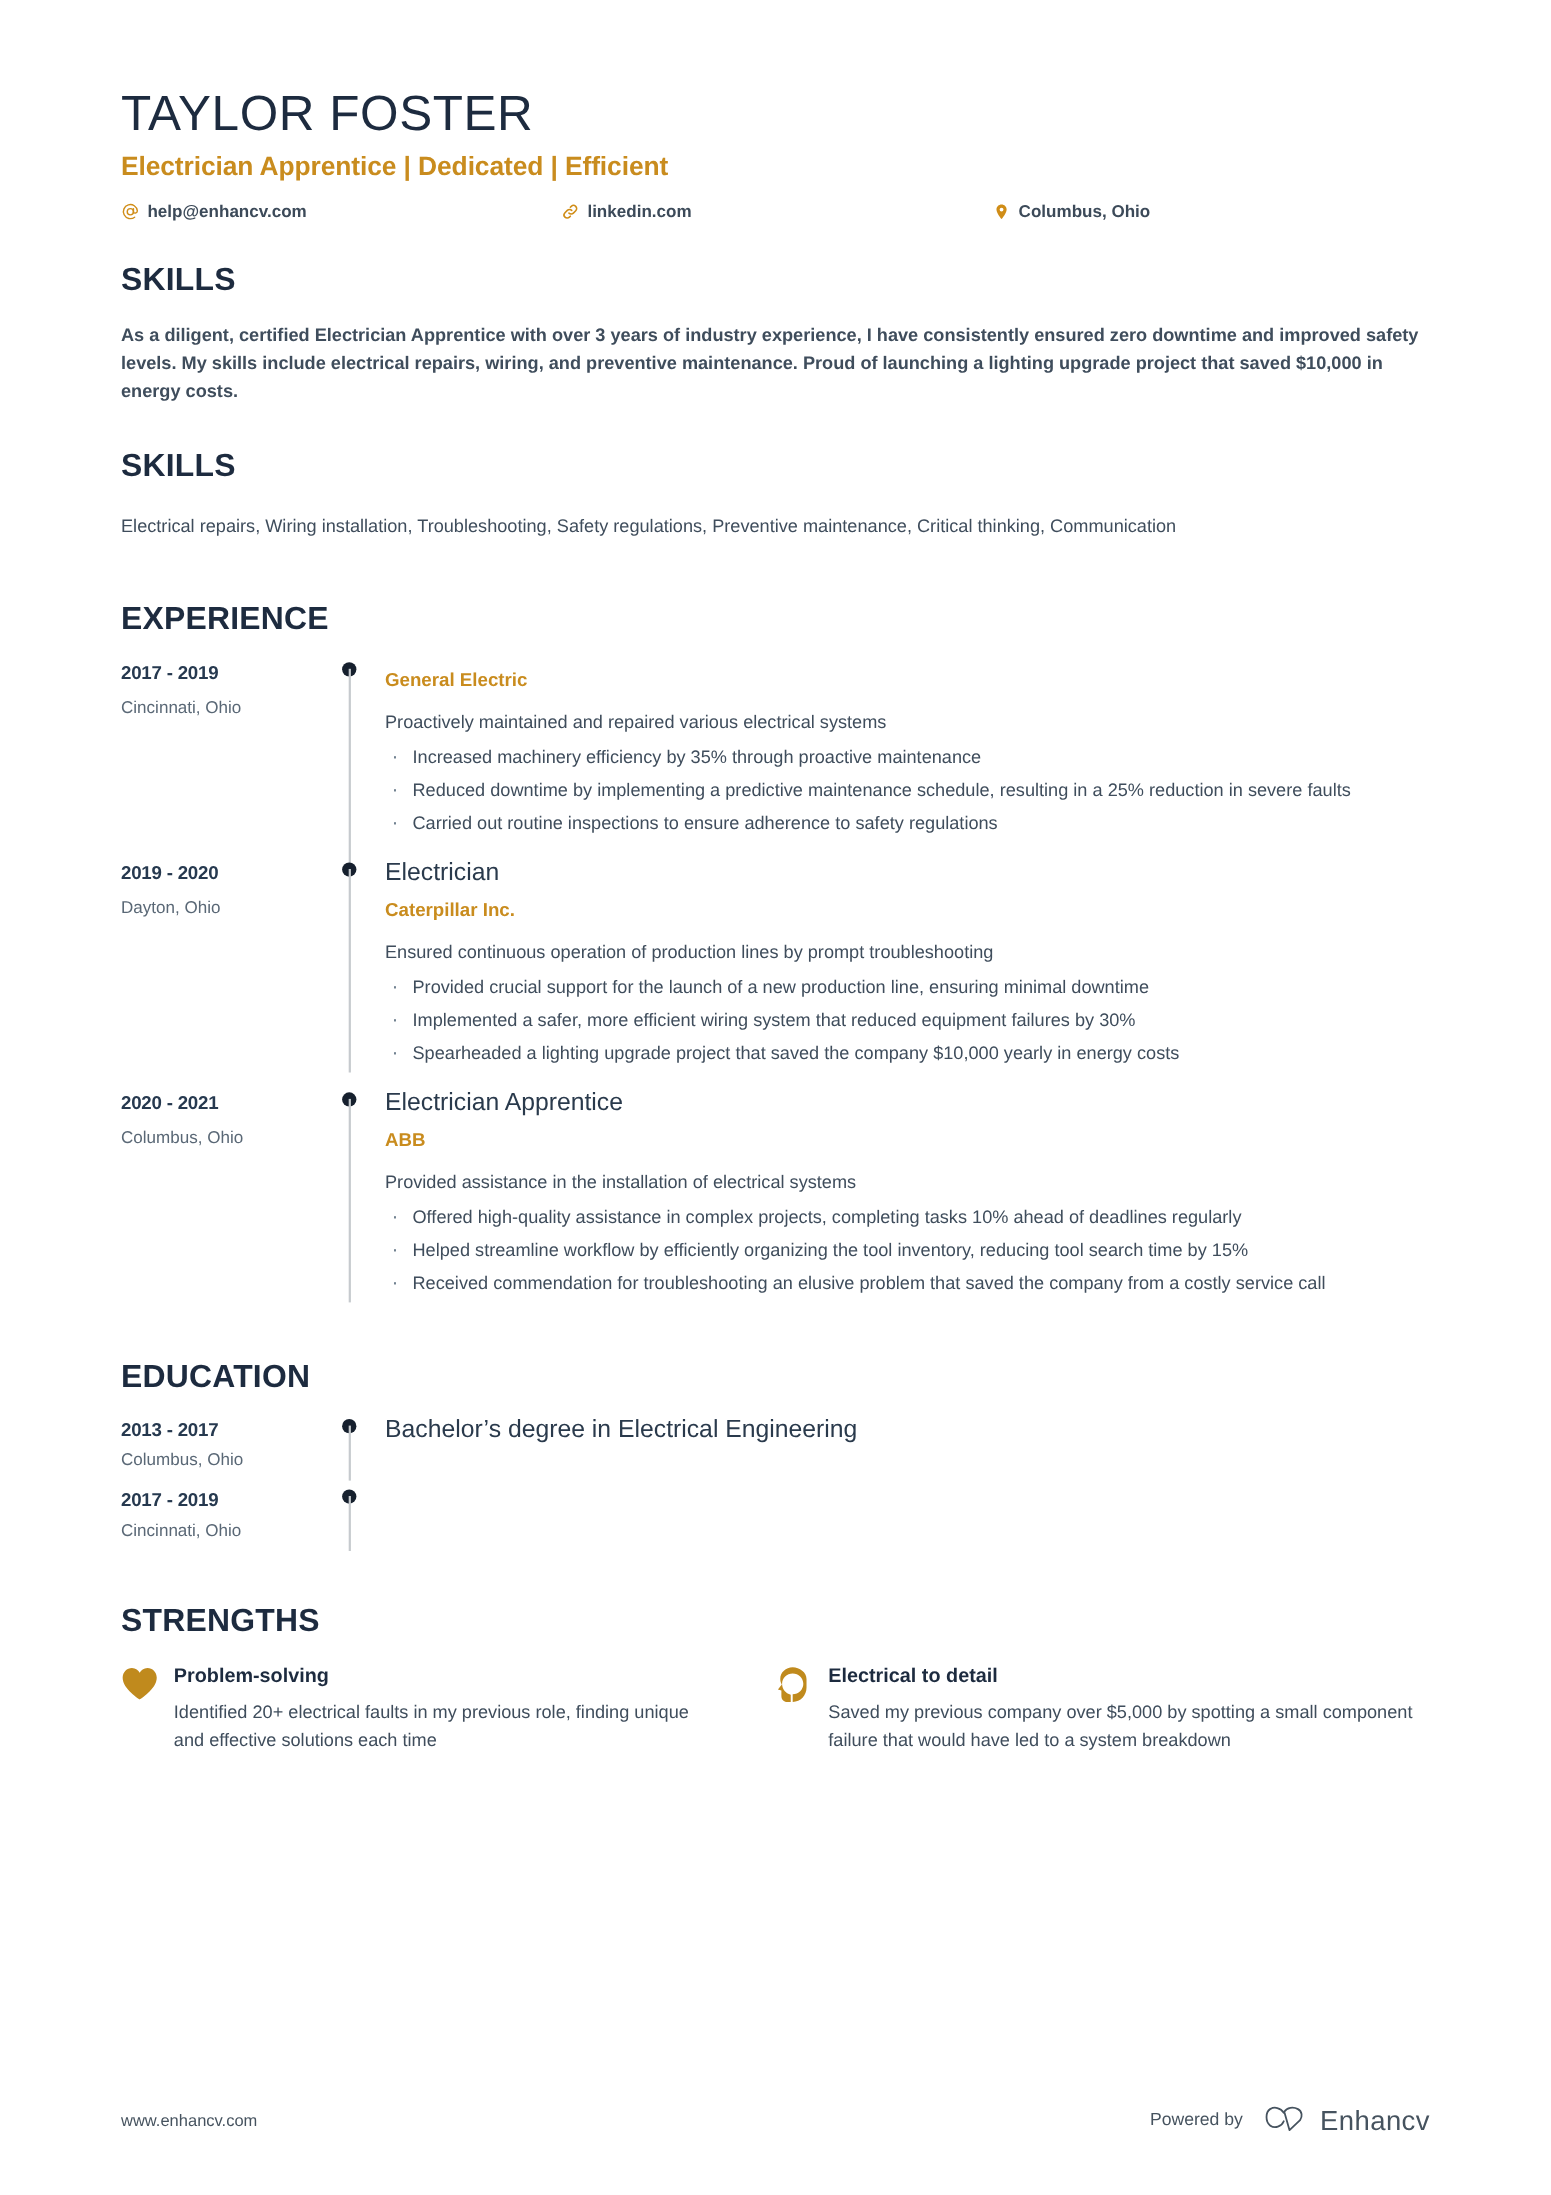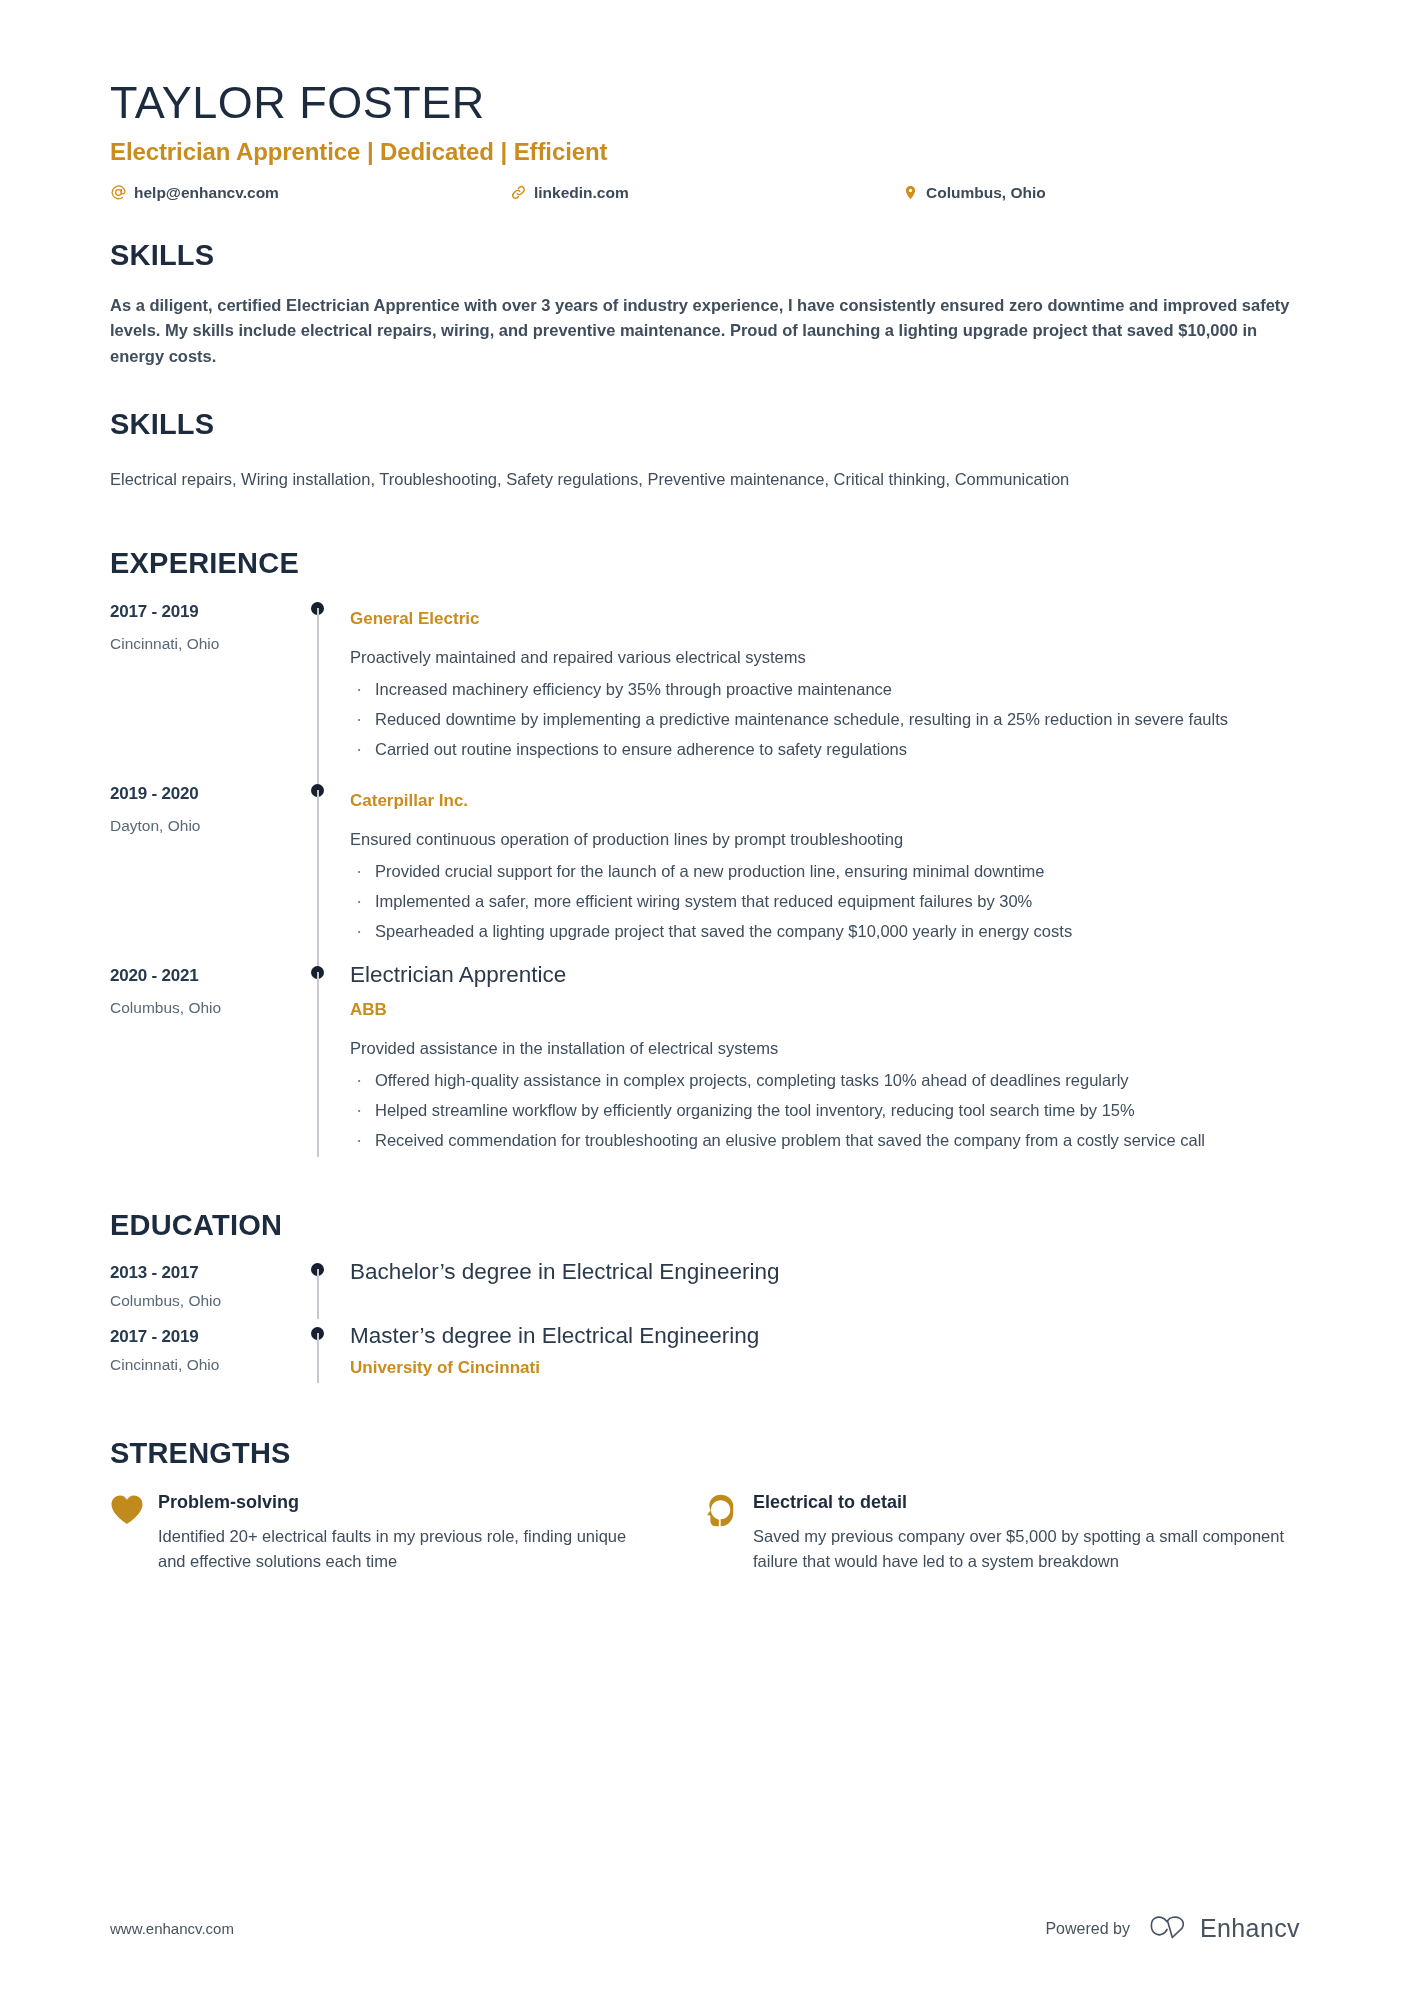--- a/index.html
+++ b/index.html
@@ -324,20 +324,21 @@
         <div class="entry">
           <div class="entry-left">
             <div class="entry-date">2019 - 2020</div>
             <div class="entry-place">Dayton, Ohio</div>
           </div>
           <div class="entry-rail">
             <div class="rail-dot"></div>
             <div class="rail-line" style="height: 185px;"></div>
           </div>
           <div class="entry-main">
+            <div class="entry-title">Electrician</div>
             <div class="entry-org">Caterpillar Inc.</div>
             <div class="entry-desc">Ensured continuous operation of production lines by prompt troubleshooting</div>
             <ul class="bullets">
               <li>Provided crucial support for the launch of a new production line, ensuring minimal downtime</li>
               <li>Implemented a safer, more efficient wiring system that reduced equipment failures by 30%</li>
               <li>Spearheaded a lighting upgrade project that saved the company $10,000 yearly in energy costs</li>
             </ul>
           </div>
         </div>
         <div class="entry">
@@ -380,24 +381,20 @@
           </div>
         </div>
         <div class="entry">
           <div class="entry-left">
             <div class="entry-date">2017 - 2019</div>
             <div class="entry-place">Cincinnati, Ohio</div>
           </div>
           <div class="entry-rail">
             <div class="rail-dot"></div>
             <div class="rail-line" style="height: 50px;"></div>
-          </div>
-          <div class="entry-main">
-            <div class="entry-title">Master’s degree in Electrical Engineering</div>
-            <div class="entry-org">University of Cincinnati</div>
           </div>
         </div>
       </div>
   </div>
 
   <div class="section" id="strengths-section">
     <div class="section-title">STRENGTHS</div>
     <div class="strengths-grid" id="strengths-list">
         <div class="strength">
           <div class="strength-icon">

